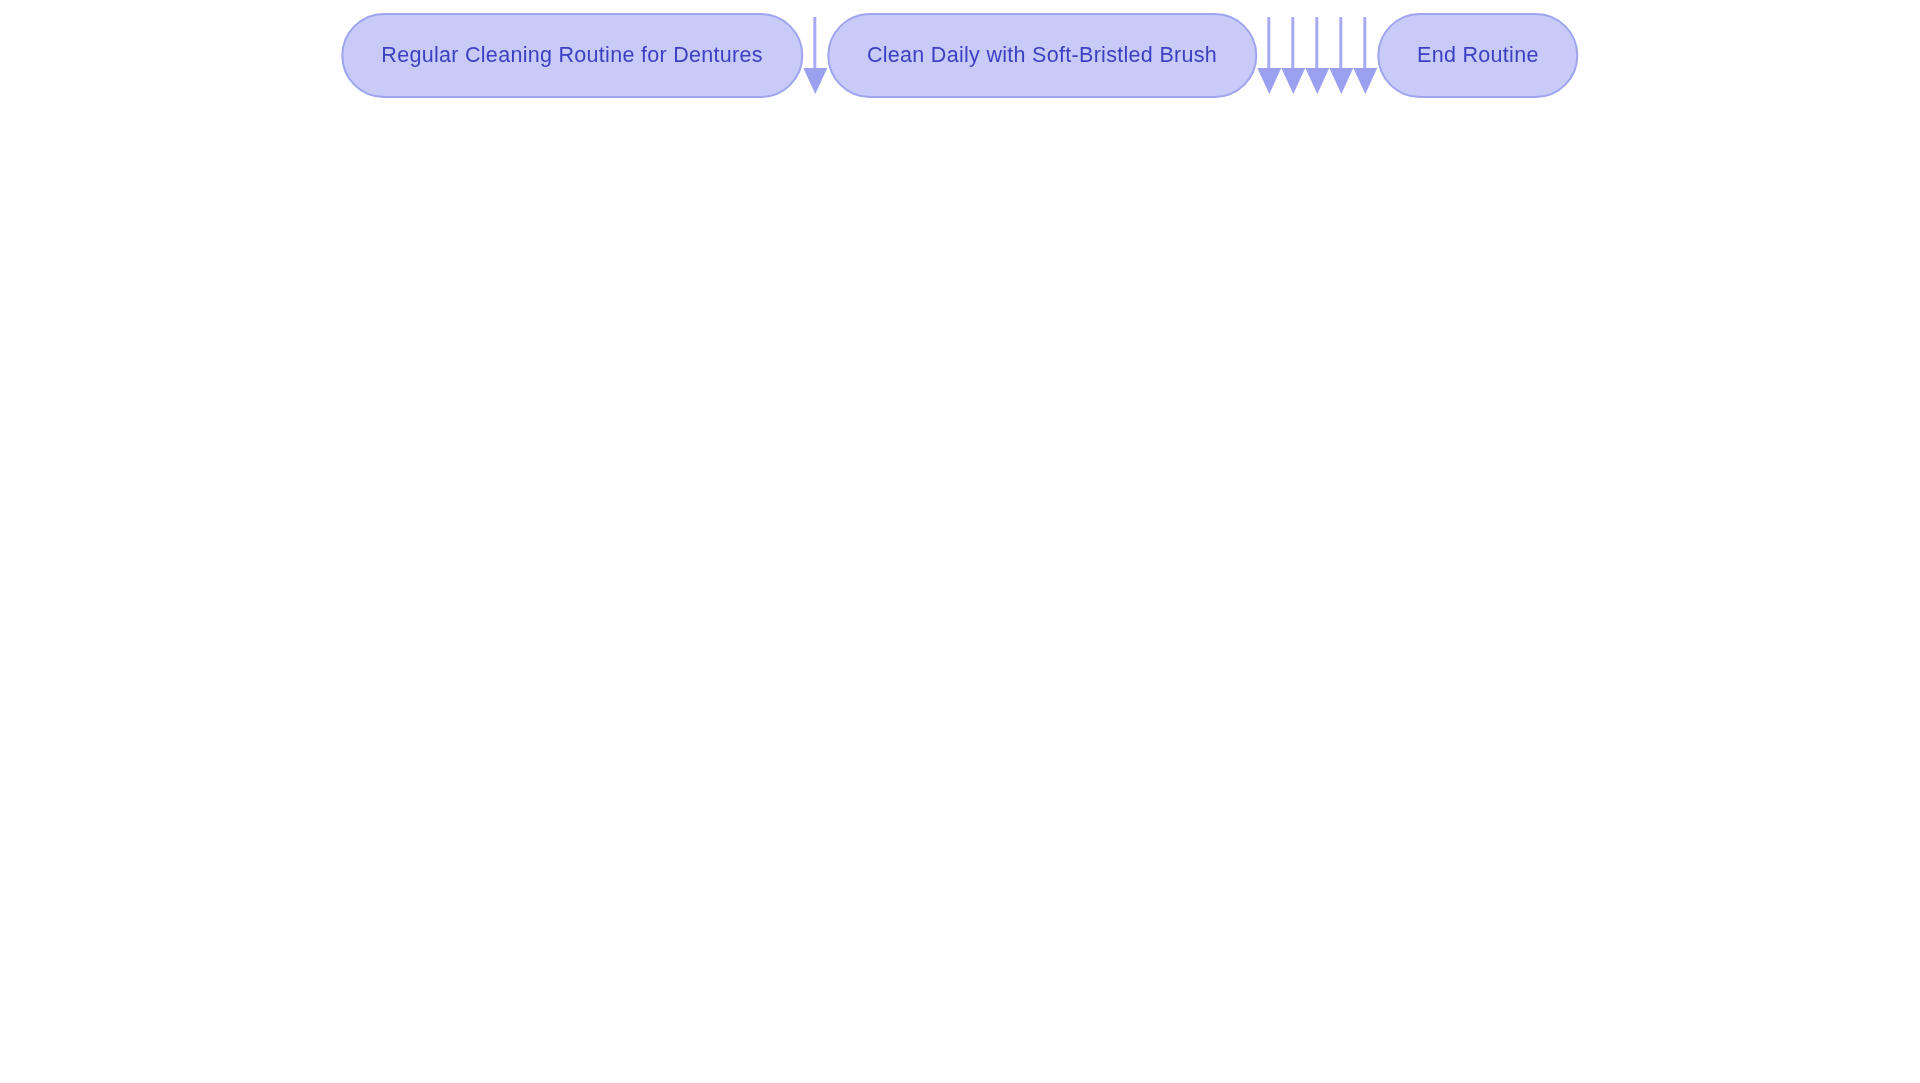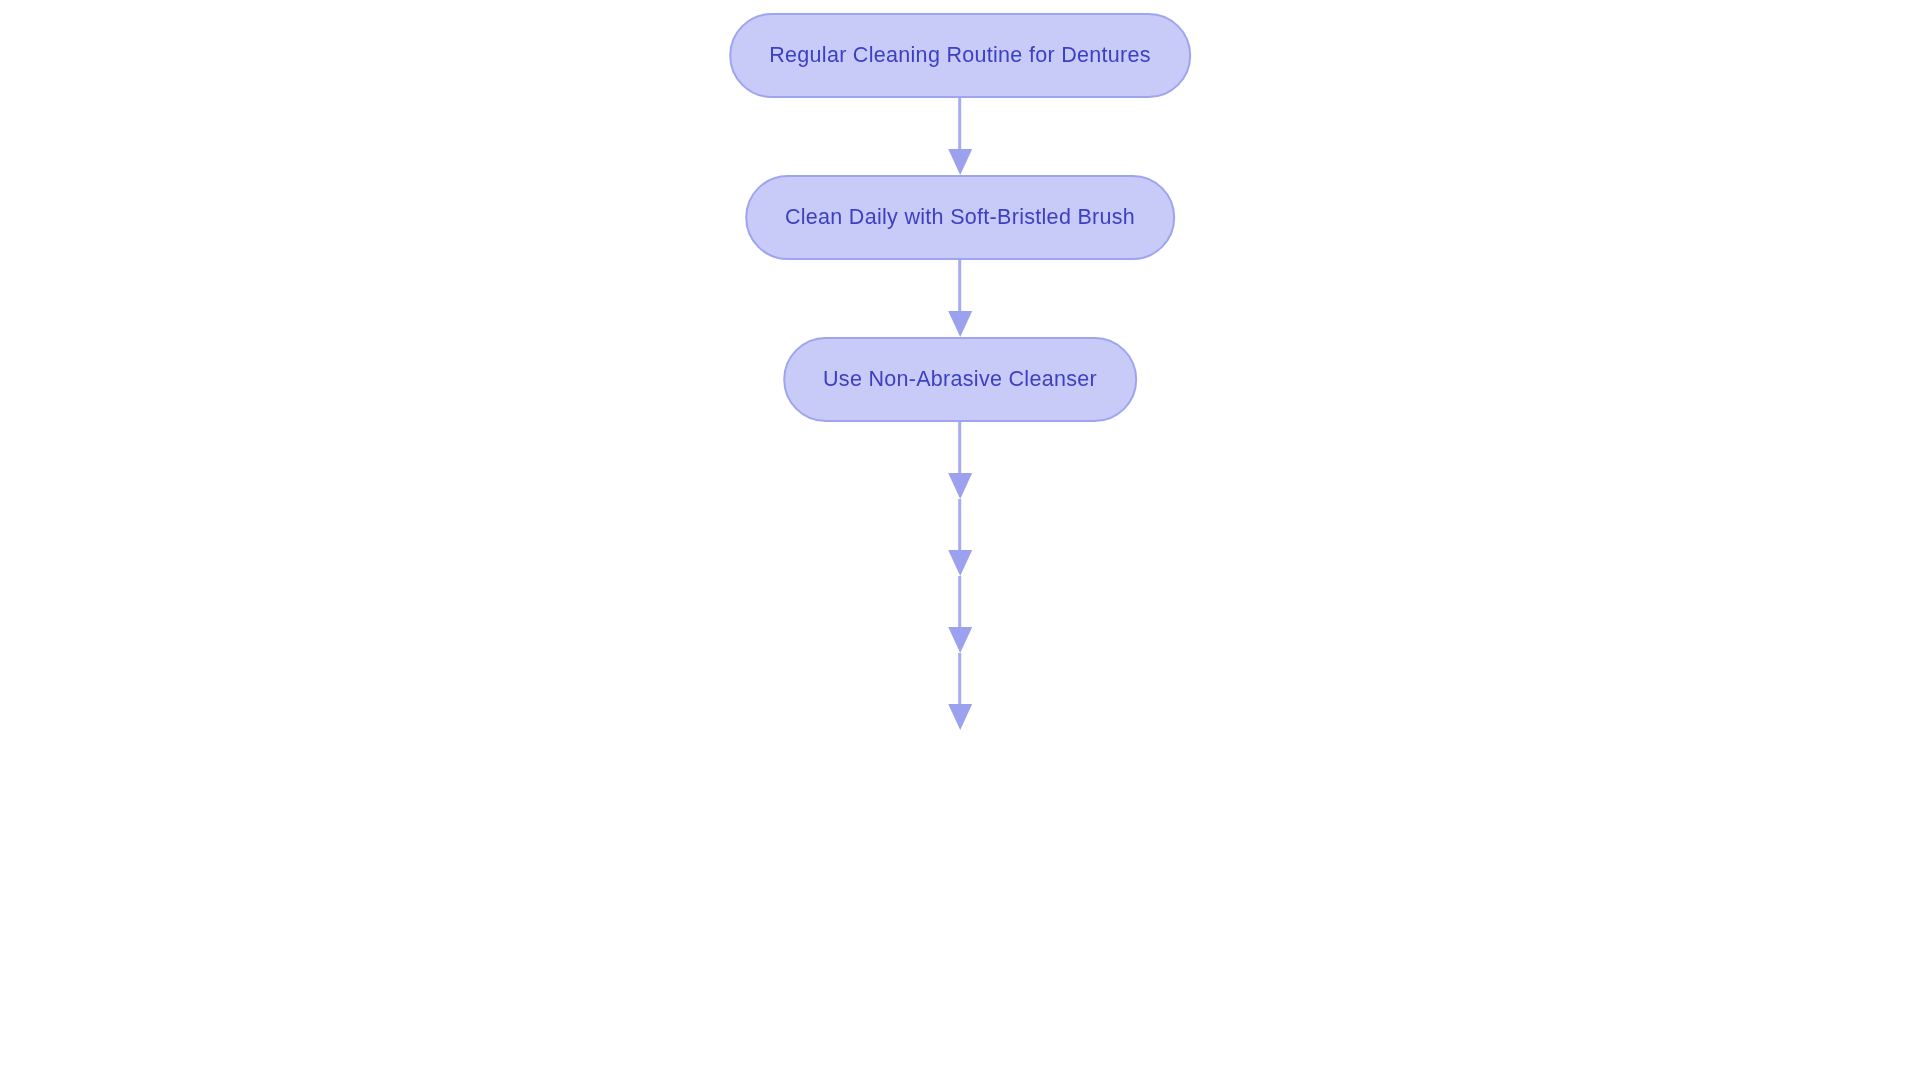--- a/index.html
+++ b/index.html
@@ -24,21 +24,21 @@
     height: 1083px;
     background: var(--bg);
   }
   .flowchart {
     position: absolute;
     left: 50%;
     top: 0;
     transform: translateX(-50%);
     padding-top: 13px;
     display: flex;
-    flex-direction: column;
+    flex-direction: row;
     align-items: center;
   }
   .node {
     height: 85px;
     border-radius: 42.5px;
     background: var(--node-fill);
     border: 2px solid var(--node-border);
     display: flex;
     align-items: center;
     justify-content: center;
@@ -86,33 +86,33 @@
         <div class="arrow-line"></div>
         <div class="arrow-head"></div>
       </div>
       <div class="node">
         <span>Clean Daily with Soft-Bristled Brush</span>
       </div>
       <div class="arrow">
         <div class="arrow-line"></div>
         <div class="arrow-head"></div>
       </div>
-      <div class="node">
-        <span>Use Non-Abrasive Cleanser</span>
-      </div>
       <div class="arrow">
         <div class="arrow-line"></div>
         <div class="arrow-head"></div>
       </div>
       <div class="arrow">
         <div class="arrow-line"></div>
         <div class="arrow-head"></div>
       </div>
       <div class="arrow">
         <div class="arrow-line"></div>
         <div class="arrow-head"></div>
       </div>
       <div class="arrow">
         <div class="arrow-line"></div>
         <div class="arrow-head"></div>
       </div>
+      <div class="node">
+        <span>End Routine</span>
+      </div>
     </div>
 </div>
 
 </body></html>

